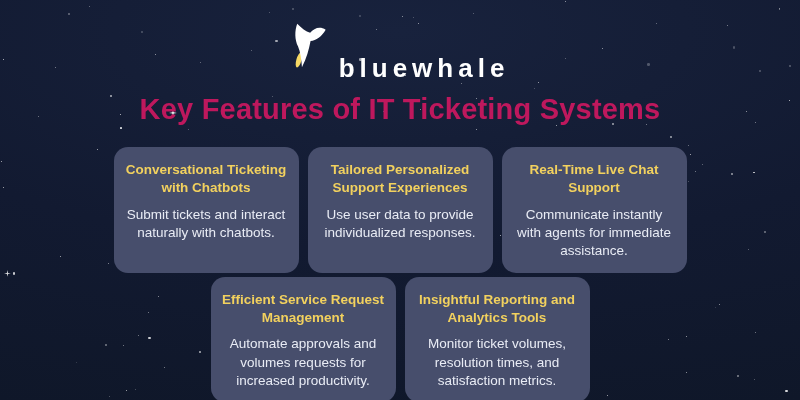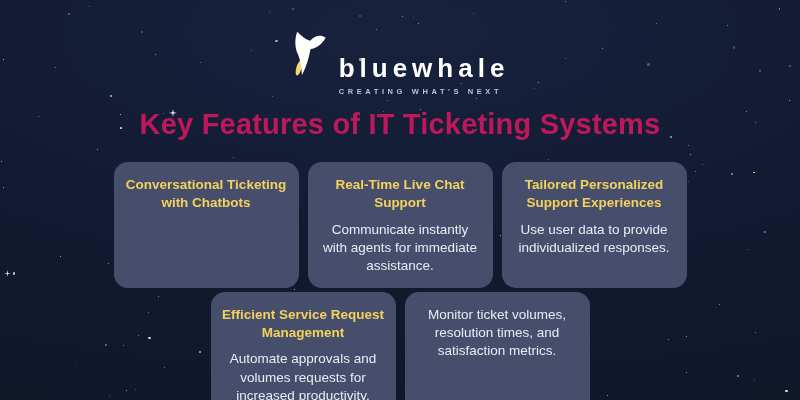--- a/index.html
+++ b/index.html
@@ -249,43 +249,44 @@
       <path fill="#ffffff" d="M6,2
         C 11,7 16,11 21,12.5
         C 25.5,7.5 32,4.5 39,9
         C 34.5,17 28,21.5 21.5,22
         C 19.5,32 17,42 11.5,52.5
         C 11,43.5 9.5,34.5 7,28.5
         C 3,20.5 3,10 6,2 Z"></path>
     </svg>
     <div class="brand-block">
       <div class="brand-name">bluewhale</div>
-      <div class="brand-tagline">CREATING WHAT'S NEXT</div>
     </div>
   </div>
 
   <h1 class="page-title">Key Features of IT Ticketing Systems</h1>
 
   <div class="cards-row row-1">
     <div class="feature-card">
       <h2 class="card-title">Conversational Ticketing with Chatbots</h2>
+      <p class="card-desc">Submit tickets and interact naturally with chatbots.</p>
+    </div>
+    <div class="feature-card">
+      <h2 class="card-title">Tailored Personalized Support Experiences</h2>
+      <p class="card-desc">Use user data to provide individualized responses.</p>
     </div>
     <div class="feature-card">
       <h2 class="card-title">Real-Time Live Chat Support</h2>
       <p class="card-desc">Communicate instantly with agents for immediate assistance.</p>
     </div>
-    <div class="feature-card">
-      <h2 class="card-title">Tailored Personalized Support Experiences</h2>
-      <p class="card-desc">Use user data to provide individualized responses.</p>
-    </div>
   </div>
 
   <div class="cards-row row-2">
     <div class="feature-card">
       <h2 class="card-title">Efficient Service Request Management</h2>
       <p class="card-desc">Automate approvals and volumes requests for increased productivity.</p>
     </div>
     <div class="feature-card">
+      <h2 class="card-title">Insightful Reporting and Analytics Tools</h2>
       <p class="card-desc">Monitor ticket volumes, resolution times, and satisfaction metrics.</p>
     </div>
   </div>
 
 </div>
 
 </body></html>

